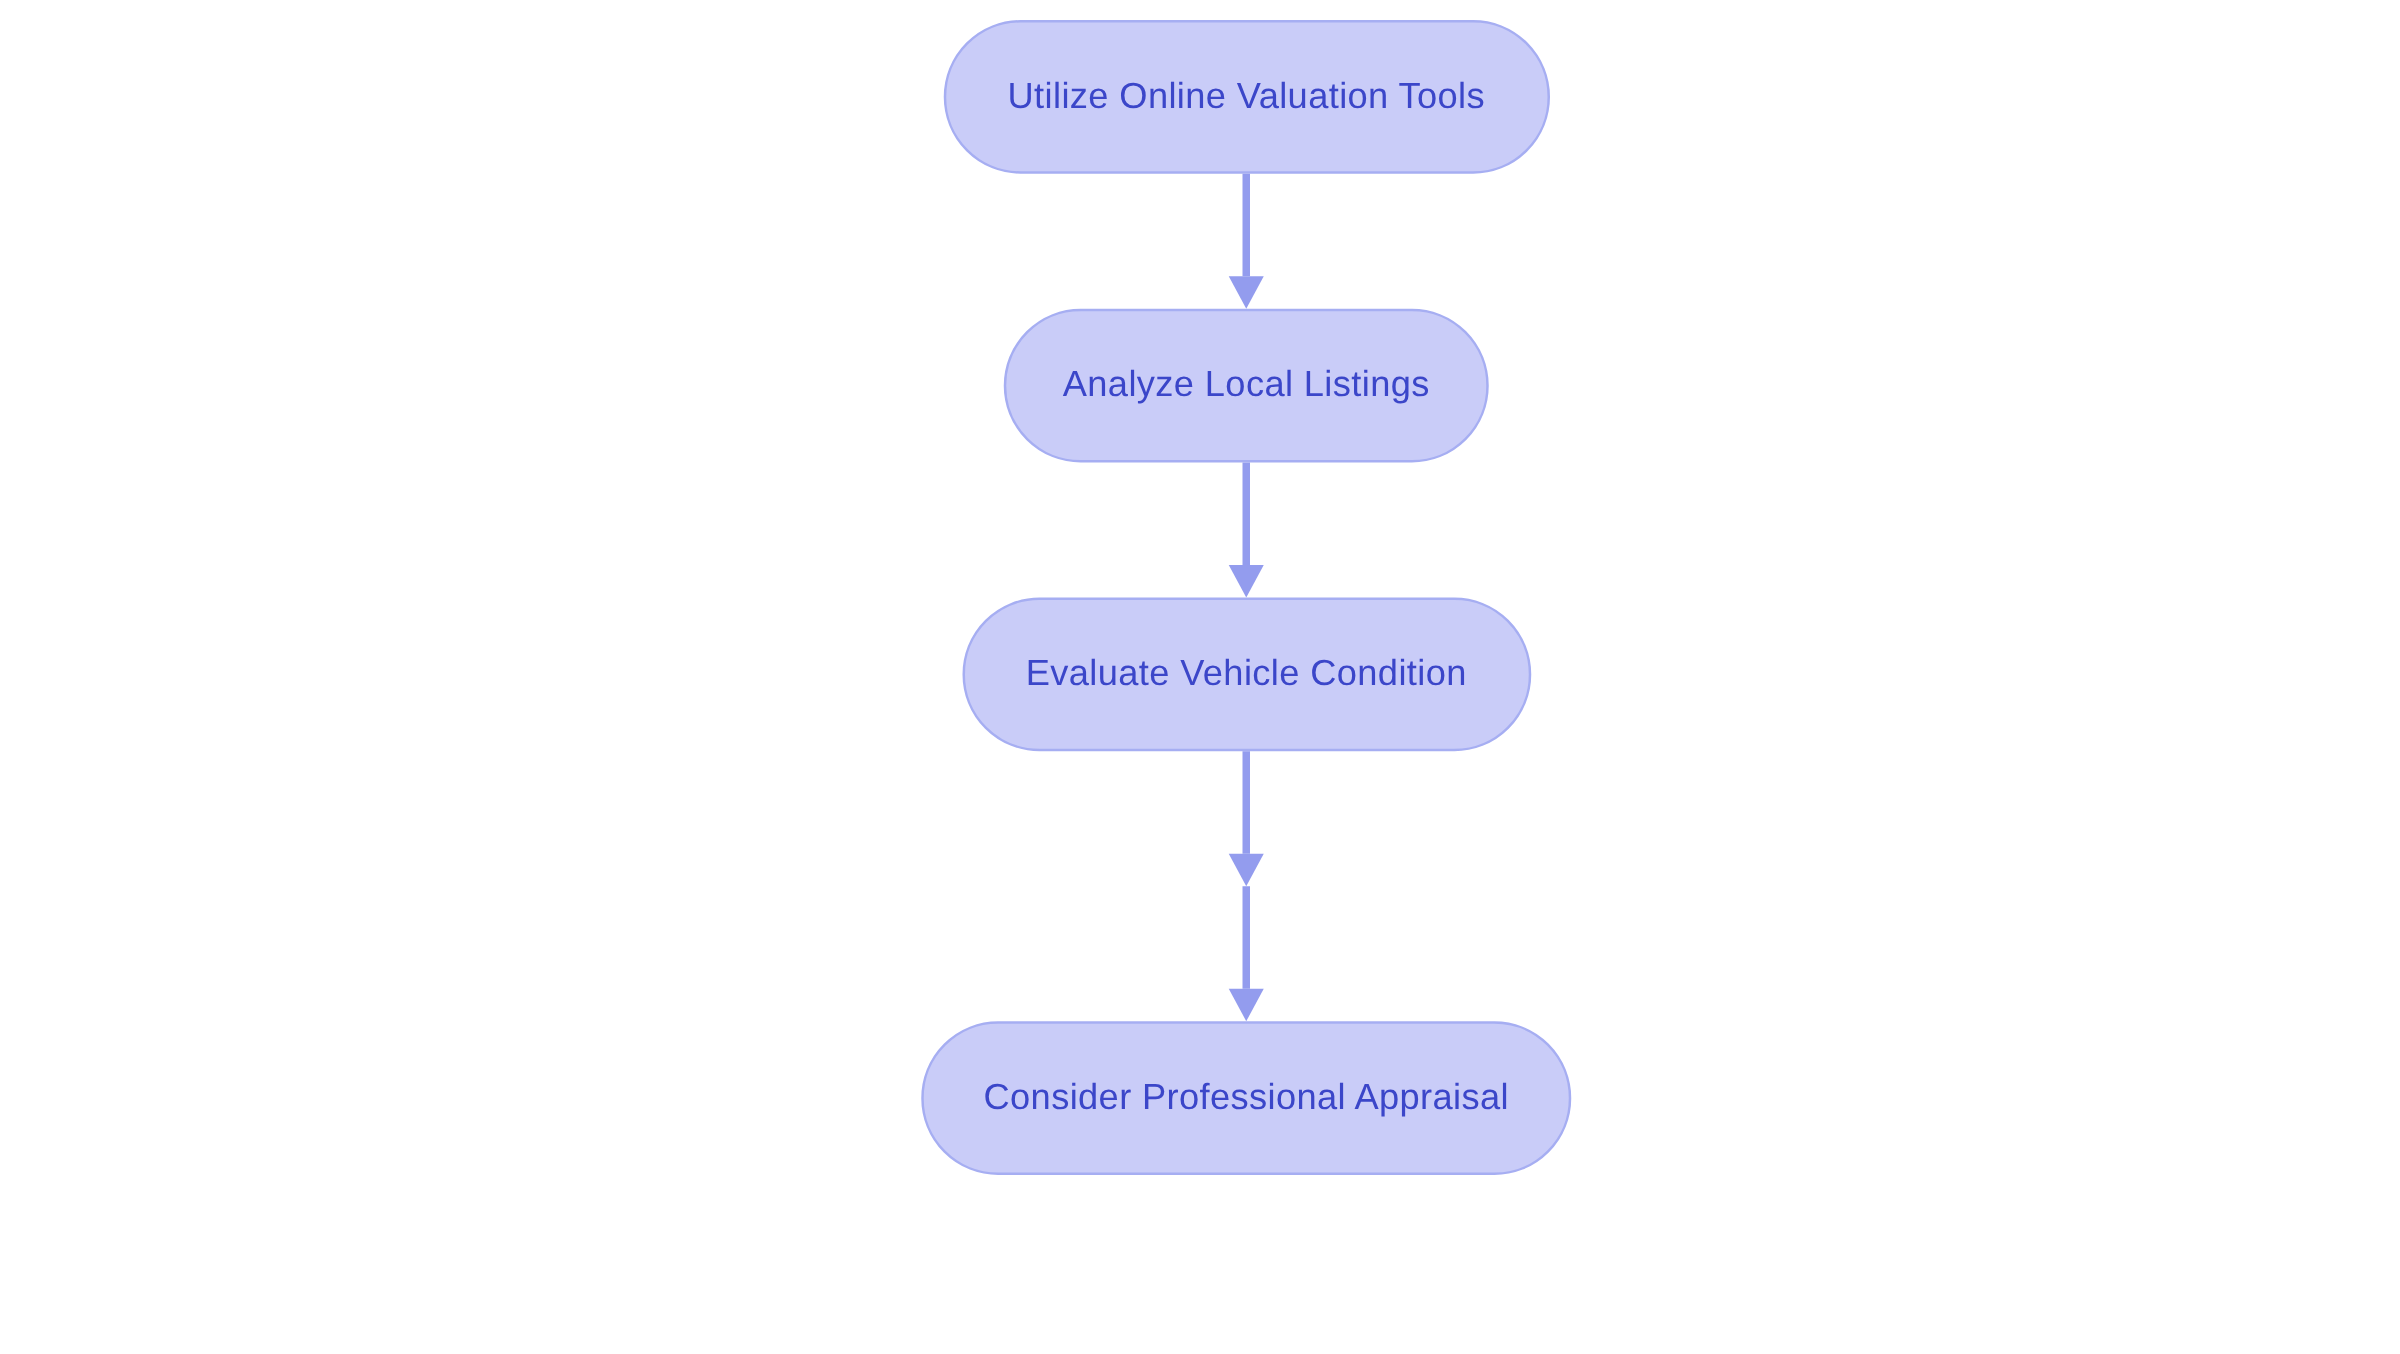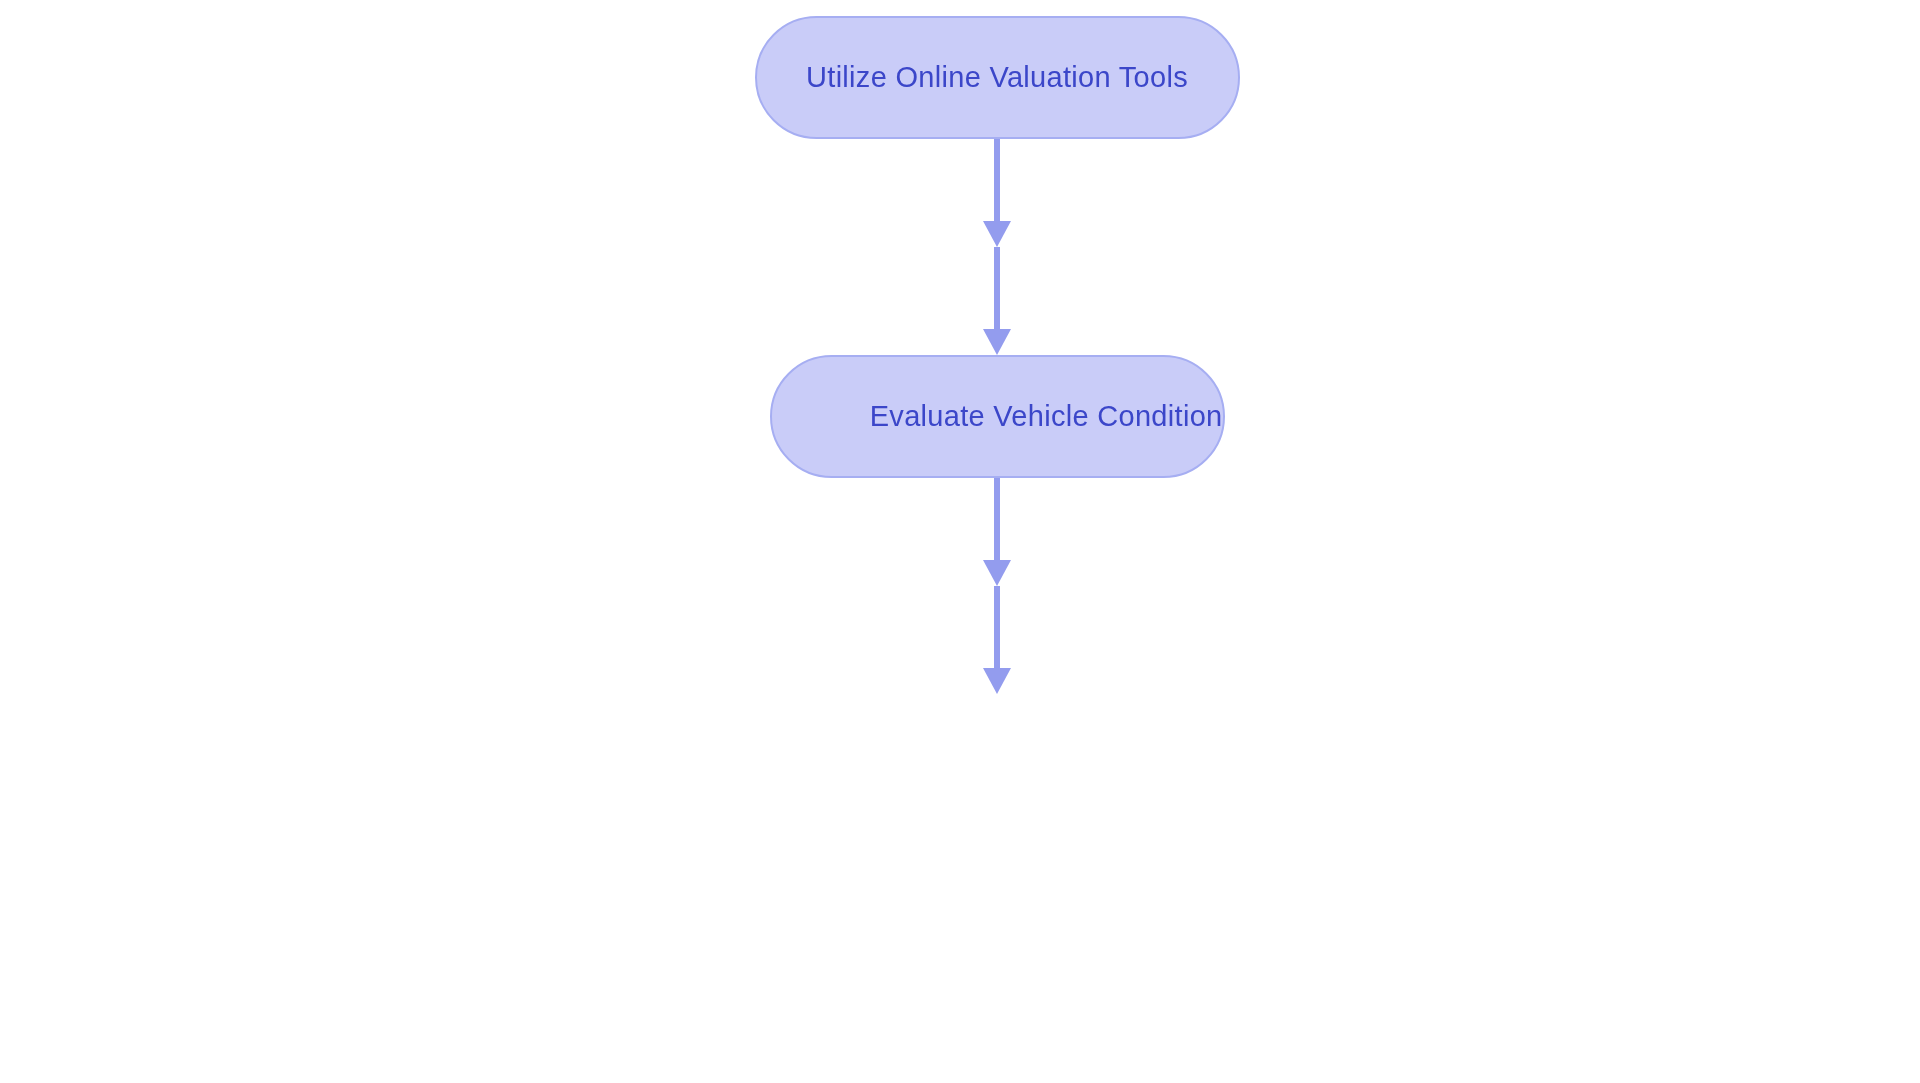--- a/index.html
+++ b/index.html
@@ -39,21 +39,21 @@
   .node-label {
     color: var(--text-color, #3b46c9);
     font-size: 29px;
     font-weight: 400;
     letter-spacing: 0.3px;
     white-space: nowrap;
     text-align: center;
   }
   .node-0 { width: 485px; }
   .node-1 { width: 388px; }
-  .node-2 { width: 455px; justify-content: flex-end; }
+  .node-2 { width: 455px; }
   .node-3 { width: 524px; }
   .node-4 { width: 520px; }
   .connector {
     height: 108px;
     width: 28px;
     display: flex;
     flex-direction: column;
     align-items: center;
     flex: 0 0 auto;
   }
@@ -78,20 +78,23 @@
 
     <div class="node node-0">
       <span class="node-label">Utilize Online Valuation Tools</span>
     </div>
 
     <div class="connector">
       <div class="connector-line"></div>
       <div class="arrowhead"></div>
     </div>
 
+    <div class="node node-1">
+      <span class="node-label">Analyze Local Listings</span>
+    </div>
 
     <div class="connector">
       <div class="connector-line"></div>
       <div class="arrowhead"></div>
     </div>
 
     <div class="node node-2">
       <span class="node-label">Evaluate Vehicle Condition</span>
     </div>
 
@@ -99,15 +102,18 @@
       <div class="connector-line"></div>
       <div class="arrowhead"></div>
     </div>
 
 
     <div class="connector">
       <div class="connector-line"></div>
       <div class="arrowhead"></div>
     </div>
 
+    <div class="node node-4">
+      <span class="node-label">Consider Professional Appraisal</span>
+    </div>
 
   </div>
 </div>
 
 </body></html>

